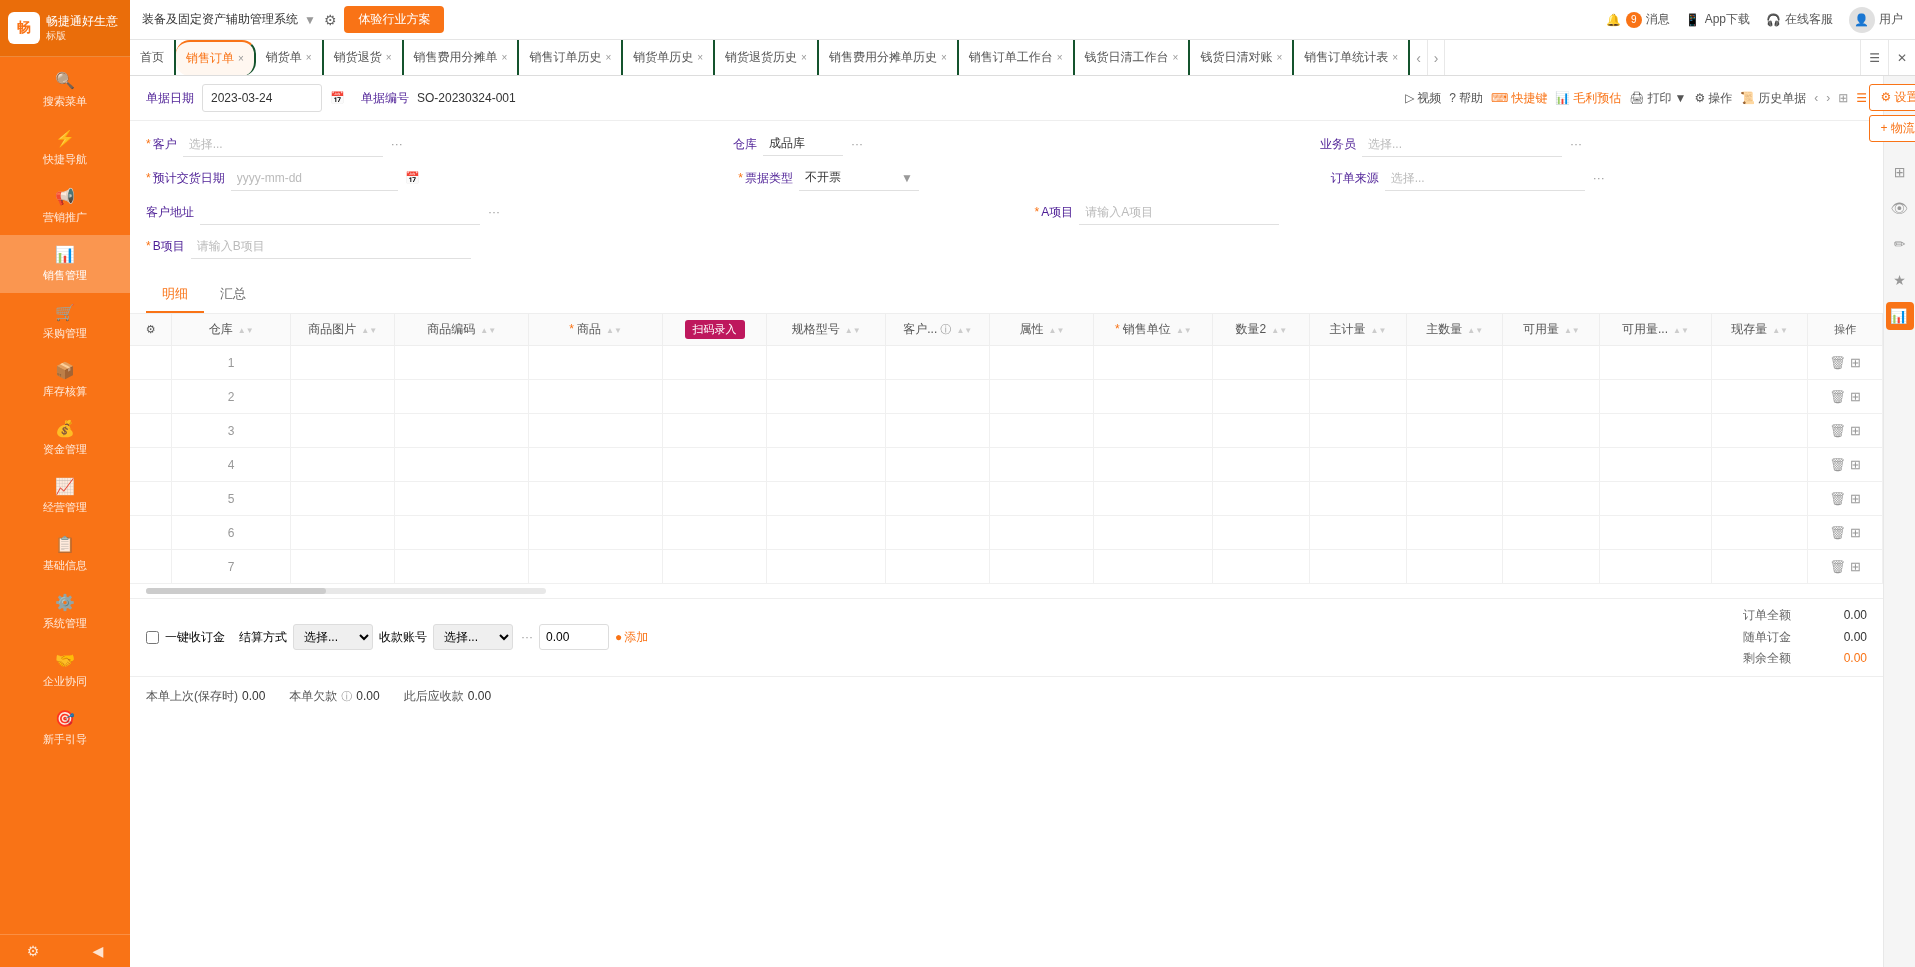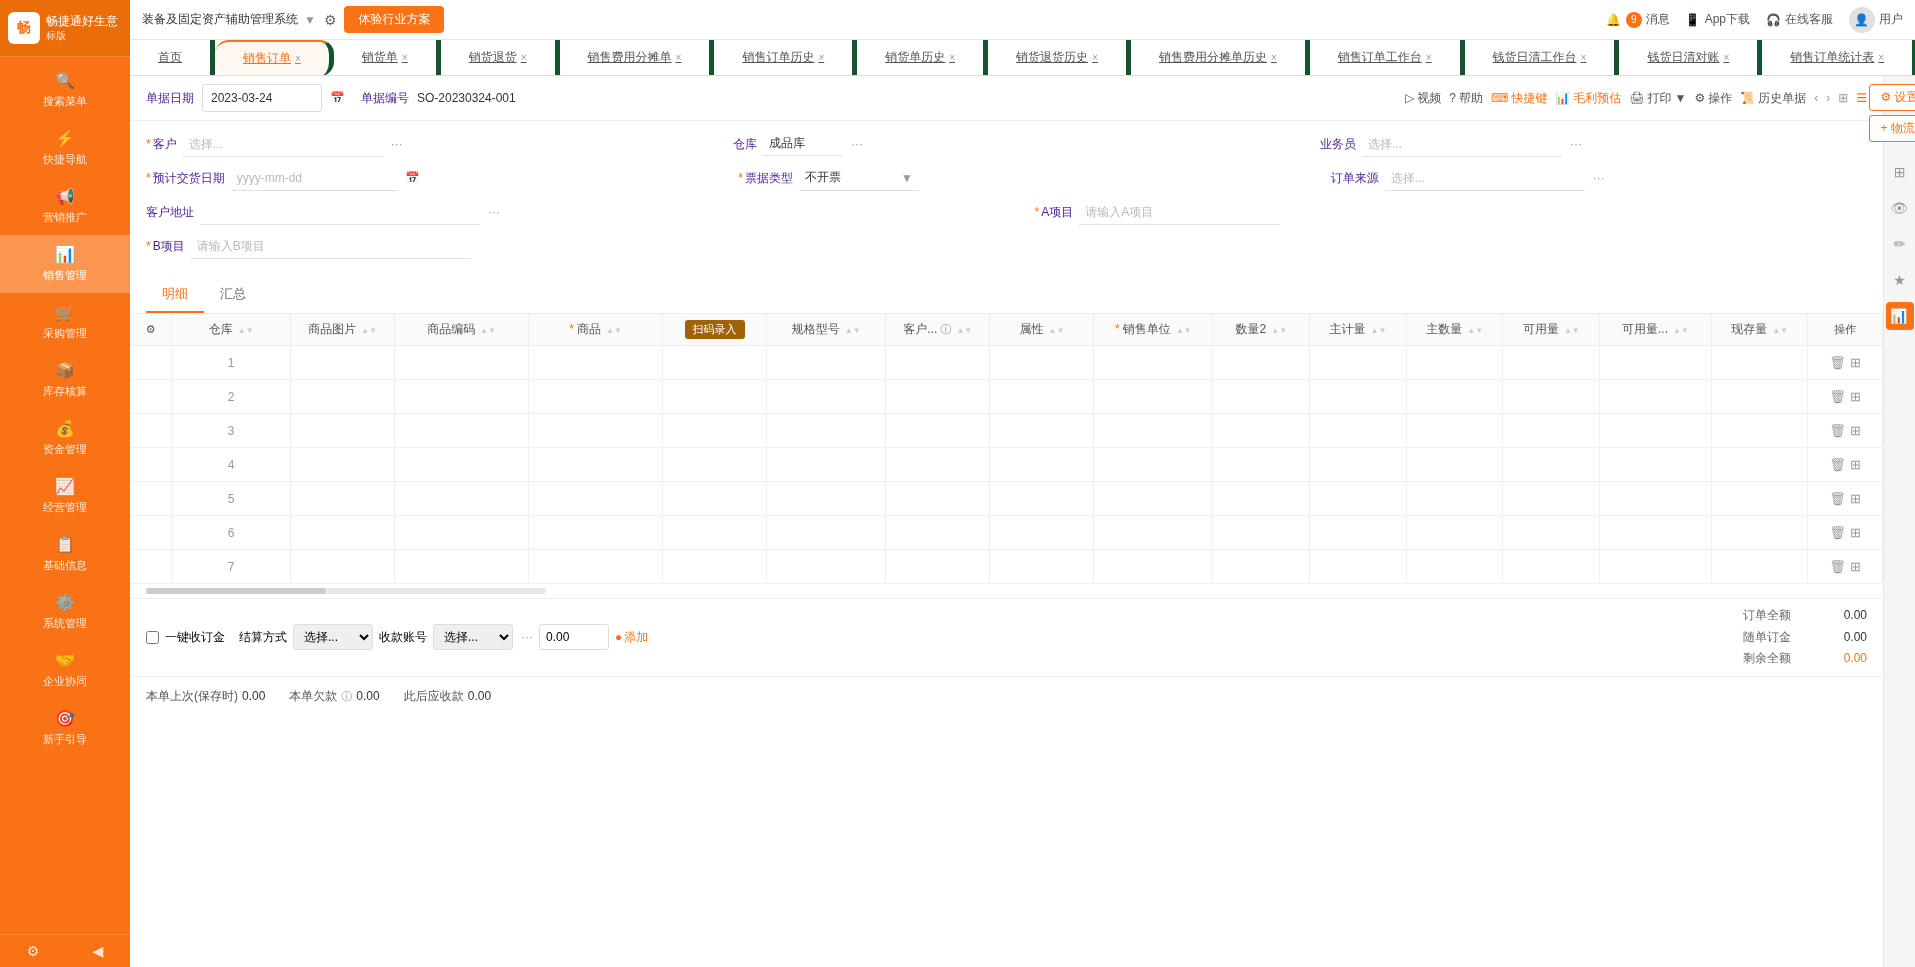--- a/index.html
+++ b/index.html
@@ -27,21 +27,21 @@
     .topbar-title-arrow { color: #999; }
     .topbar-gear { color: #666; cursor: pointer; font-size: 14px; }
     .topbar-industry-btn { background: #f97316; color: #fff; border: none; padding: 5px 14px; border-radius: 4px; cursor: pointer; font-size: 12px; }
     .topbar-right { margin-left: auto; display: flex; align-items: center; gap: 16px; color: #555; font-size: 12px; }
     .topbar-right-item { display: flex; align-items: center; gap: 4px; cursor: pointer; }
     .notification-badge { background: #f97316; color: #fff; border-radius: 50%; font-size: 10px; width: 16px; height: 16px; display: flex; align-items: center; justify-content: center; }
     .user-avatar { width: 26px; height: 26px; background: #e0e0e0; border-radius: 50%; display: flex; align-items: center; justify-content: center; color: #999; }
 
     
     .tabbar { height: 36px; background: #fff; display: flex; align-items: center; border-bottom: 1px solid #ddd; overflow: hidden; }
-    .tab { padding: 0 28px; height: 36px; display: flex; align-items: center; gap: 4px; cursor: pointer; font-size: 12px; color: #555; border-right: 5px solid #14532d; white-space: nowrap; flex-shrink: 0; text-decoration: underline; }
+    .tab { padding: 0 10px; height: 36px; display: flex; align-items: center; gap: 4px; cursor: pointer; font-size: 12px; color: #555; border-right: 2px solid #14532d; white-space: nowrap; flex-shrink: 0; }
     .tab.active { background: #fff7f0; color: #f97316; border-top: 2px solid #f97316; font-weight: 500; border-radius: 14px; }
     .tab-close { color: #999; font-size: 10px; cursor: pointer; }
     .tab-nav-btn { padding: 0 6px; color: #999; cursor: pointer; font-size: 14px; border-right: 1px solid #e8e8e8; height: 36px; display: flex; align-items: center; }
     .tab-extra-btns { display: flex; align-items: center; margin-left: auto; }
     .tab-extra-btn { padding: 0 8px; height: 36px; display: flex; align-items: center; cursor: pointer; color: #666; border-left: 1px solid #e8e8e8; }
 
     
     .content { flex: 1; overflow: hidden; display: flex; background: #f5f5f5; }
     .content-main { flex: 1; overflow-y: auto; background: #fff; margin: 0; padding: 0; }
 
@@ -79,21 +79,21 @@
     .detail-tab.active { color: #f97316; border-bottom: 2px solid #f97316; font-weight: 500; }
 
     
     .table-container { overflow-x: auto; }
     table { width: 100%; border-collapse: collapse; table-layout: fixed; }
     thead tr { background: #fafafa; border-bottom: 1px solid #eee; }
     th { padding: 6px 4px; font-weight: normal; color: #555; font-size: 11px; border-right: 1px solid #eee; text-align: center; white-space: nowrap; overflow: hidden; text-overflow: ellipsis; }
     td { padding: 4px; border-right: 1px solid #f0f0f0; border-bottom: 1px solid #f0f0f0; text-align: center; height: 34px; color: #333; }
     th .sort-arrows { display: inline-flex; flex-direction: column; font-size: 8px; color: #ccc; margin-left: 2px; line-height: 1; }
     .th-required { color: #f97316; }
-    .scan-btn { background: #a16207; color: #fff; border: none; border-radius: 3px; padding: 2px 8px; cursor: pointer; font-size: 11px; white-space: nowrap; }
+    .scan-btn { background: #be185d; color: #fff; border: none; border-radius: 3px; padding: 2px 8px; cursor: pointer; font-size: 11px; white-space: nowrap; }
     .row-num { color: #999; }
     .action-btns { display: flex; align-items: center; justify-content: center; gap: 4px; }
     .action-btn { cursor: pointer; color: #999; font-size: 13px; }
     .subtotal-row { background: #fdf6ee; }
     .subtotal-row td { color: #f97316; font-weight: 500; border-top: 1px solid #eee; }
     .subtotal-label { color: #f97316; text-align: right; padding-right: 8px; }
 
     
     .scrollbar-container { padding: 4px 16px; background: #fff; }
     .scrollbar-track { height: 6px; background: #e8e8e8; border-radius: 3px; width: 400px; }

